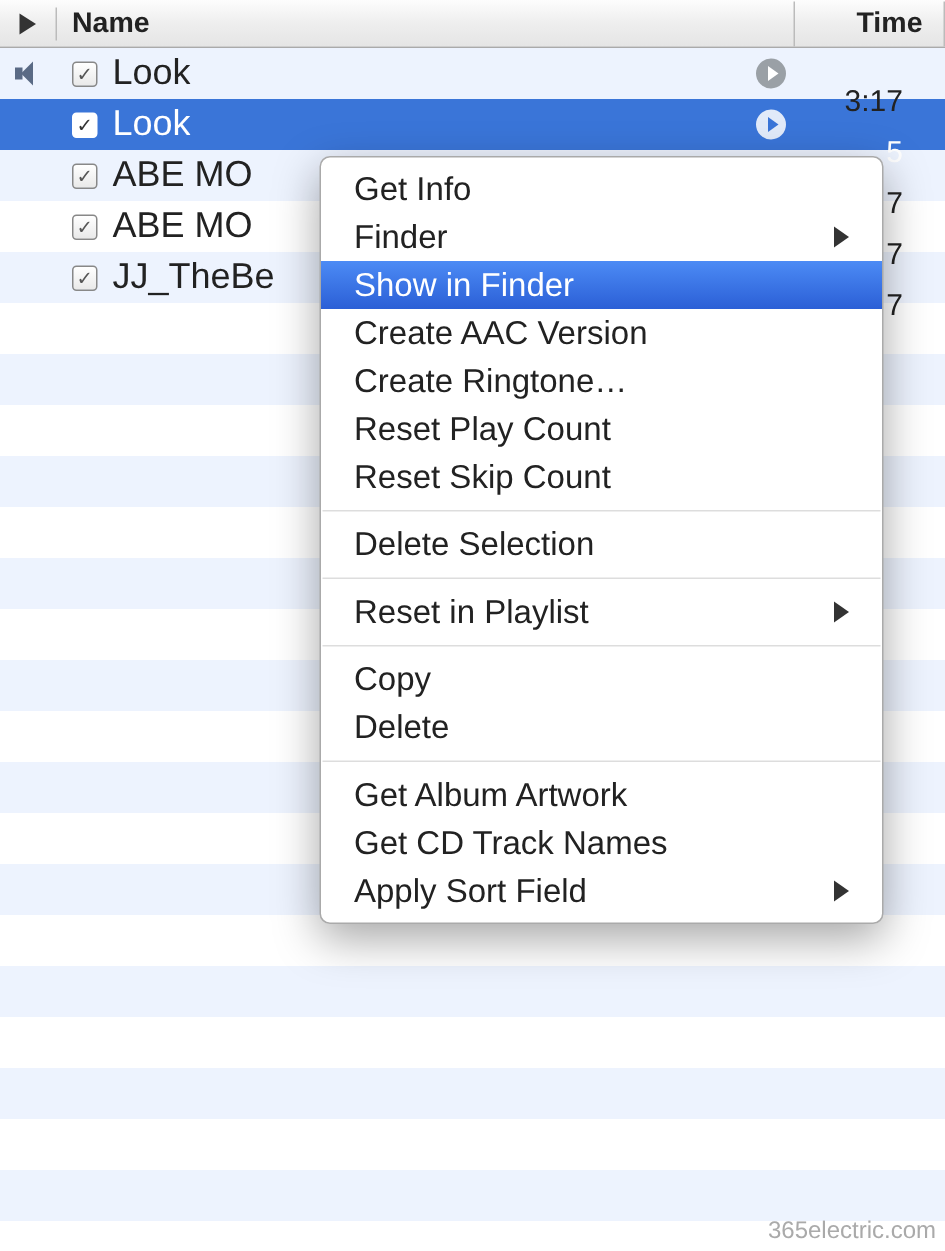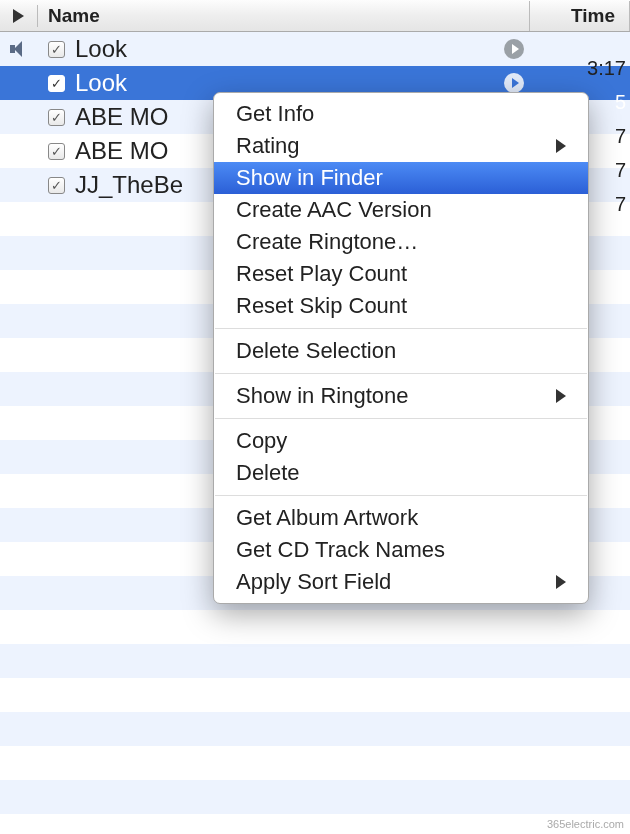--- a/index.html
+++ b/index.html
@@ -48,21 +48,21 @@
     .row {
       display: flex;
       height: 34px;
       align-items: center;
     }
     .row.even { background: #edf3fe; }
     .row.odd { background: #ffffff; }
     .row.selected { background: #3a75d8; color: #fff; }
     .cell-play { width: 38px; display:flex; justify-content:center; align-items:center; }
     .cell-name { flex: 1; display:flex; align-items:center; gap: 10px; padding-left: 10px; }
-    .cell-time { width: 100px; text-align:right; padding-right: 4px; font-size: 20px; color: #222; margin-top: 39px; }
+    .cell-time { width: 100px; text-align:right; padding-right: 28px; font-size: 20px; color: #222; margin-top: 39px; }
     .row.selected .cell-time { color: #fff; }
     .checkbox {
       width: 17px; height: 17px;
       border: 1px solid #888;
       border-radius: 3px;
       background: linear-gradient(to bottom, #fff, #e9e9e9);
       display:flex; align-items:center; justify-content:center;
       font-size: 13px; color:#555;
       flex-shrink: 0;
     }
@@ -110,21 +110,21 @@
       border-bottom: 5px solid transparent;
       border-left: 7px solid #fff;
       margin-left: 2px;
     }
     .row.selected .arrow-circle { background: rgba(255,255,255,0.85); }
     .row.selected .arrow-circle::after { border-left-color: #3a75d8; }
 
     .context-menu {
       position: absolute;
       left: 213px;
-      top: 92px;
+      top: 104px;
       width: 376px;
       background: #fff;
       border: 1px solid #aaa;
       border-radius: 7px;
       box-shadow: 0 10px 30px rgba(0,0,0,0.35);
       padding: 5px 0;
       z-index: 100;
     }
     .menu-item {
       padding: 3px 22px 3px 22px;
@@ -148,21 +148,21 @@
     .submenu-arrow {
       width: 0; height: 0;
       border-top: 7px solid transparent;
       border-bottom: 7px solid transparent;
       border-left: 10px solid #333;
     }
 
     .watermark {
       position: absolute;
       bottom: 4px; right: 6px;
-      font-size: 11px;
+      font-size: 16px;
       color: #aaa;
       font-family: Arial, sans-serif;
     }
   </style>
 </head>
 <body>
 
 <div class="table-container">
   <div class="header-row">
     <div class="header-cell col-play">
@@ -307,21 +307,21 @@
         <div class="cell-time"></div>
       </div>
     </div>
 </div>
 
 <div class="context-menu" id="context-menu">
     <div class="menu-item">
       <span>Get Info</span>
     </div>
     <div class="menu-item">
-      <span>Rating</span>
+      <span>Finder</span>
       <div class="submenu-arrow"></div>
     </div>
     <div class="menu-item highlighted">
       <span>Show in Finder</span>
     </div>
     <div class="menu-item">
       <span>Create AAC Version</span>
     </div>
     <div class="menu-item">
       <span>Create Ringtone…</span>
@@ -331,21 +331,21 @@
     </div>
     <div class="menu-item">
       <span>Reset Skip Count</span>
     </div>
     <div class="menu-sep"></div>
     <div class="menu-item">
       <span>Delete Selection</span>
     </div>
     <div class="menu-sep"></div>
     <div class="menu-item">
-      <span>Show in Ringtone</span>
+      <span>Reset in Playlist</span>
       <div class="submenu-arrow"></div>
     </div>
     <div class="menu-sep"></div>
     <div class="menu-item">
       <span>Copy</span>
     </div>
     <div class="menu-item">
       <span>Delete</span>
     </div>
     <div class="menu-sep"></div>

